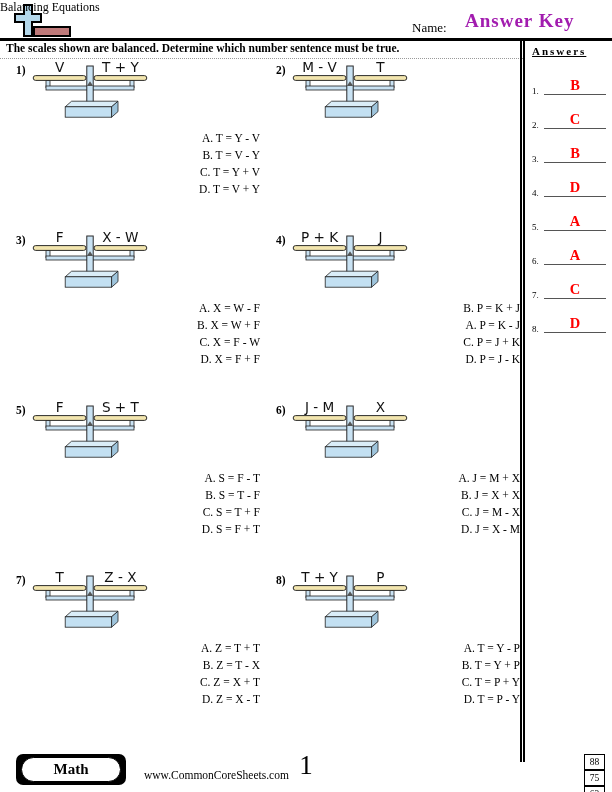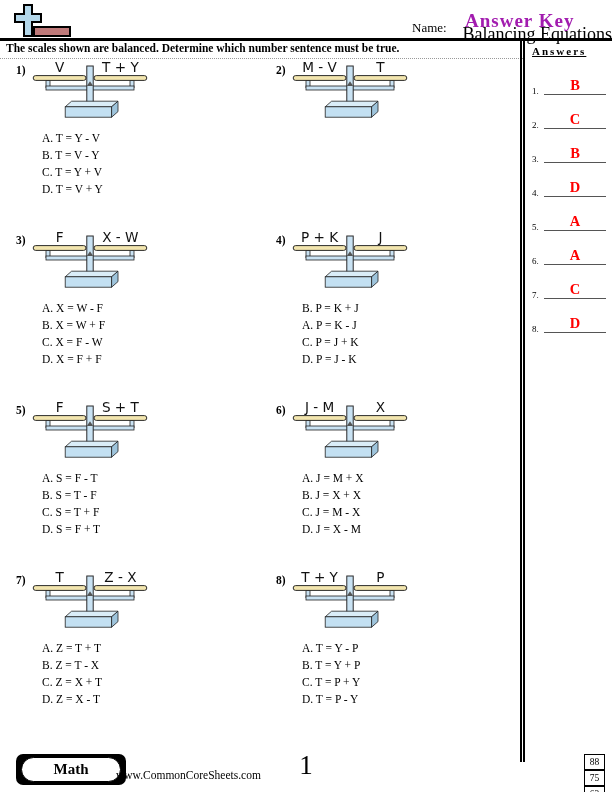--- a/index.html
+++ b/index.html
@@ -4,21 +4,21 @@
 <style>
   html,body { margin:0; padding:0; }
   body {
     width:612px; height:792px; position:relative; background:#ffffff;
     font-family:"Liberation Serif", serif; color:#000; overflow:hidden;
   }
 
   
   .header { position:absolute; top:0; left:0; width:612px; height:38px; border-bottom:3px solid #000; }
   .logo { position:absolute; left:12px; top:3px; width:64px; height:35px; }
-  .page-title { position:absolute; left:0; right:0; top:24px; text-align:right; font-size:18px; }
+  .page-title { position:absolute; left:0; right:0; top:0; text-align:left; font-size:12px; }
   .name-label { position:absolute; left:412px; top:20px; font-size:13px; }
   .name-value { position:absolute; left:465px; top:10px; font-size:19px; font-weight:bold; color:#a21caf; letter-spacing:1px; }
 
   
   .instruction {
     position:absolute; top:41px; left:0; width:519px; height:16px;
     font-weight:bold; font-size:11.5px; padding:1px 0 0 6px;
     border-bottom:1px dotted #999;
   }
 
@@ -42,33 +42,33 @@
 
   
   .problems {
     position:absolute; top:58px; left:0; width:520px; height:680px;
     display:grid; grid-template-columns:260px 260px; grid-auto-rows:170px;
   }
   .problem { padding:4px 0 0 16px; }
   .prob-head { display:flex; align-items:flex-start; }
   .pnum { font-weight:bold; font-size:11.5px; margin:2px 4px 0 0; }
   .figure svg { width:120px; height:64px; display:block; }
-  .choices { margin:4px 0 0 26px; }
+  .choices { margin:4px 0 0 26px;text-align:right; }
   .choice { font-size:11.5px; line-height:17px; white-space:pre; }
 
   .pan-label { font-family:"DejaVu Sans", sans-serif; font-size:17px; fill:#111; }
 
   
   .math-box { position:absolute; left:16px; top:754px; width:110px; height:31px; background:#000; border-radius:7px; }
   .math-pill {
     position:absolute; left:5px; right:5px; top:3px; bottom:3px; background:#fff;
     border:1.5px solid #000; border-radius:999px; text-align:center;
     font-weight:bold; font-size:15px; line-height:22px;
   }
-  .website { position:absolute; left:116px; top:769px; font-size:11.5px; }
+  .website { position:absolute; left:144px; top:769px; font-size:11.5px; }
   .page-number { position:absolute; left:0; right:0; top:750px; text-align:center; font-size:27px; }
   .score { position:absolute; right:7px; top:754px; display:flex; align-items:flex-end; }
   .score-label { font-size:9px; margin-right:6px; }
   .score-cells { display:flex;flex-direction:column; }
   .score-cell {
     width:19px; height:14px; border:1px solid #000; margin-left:-1px;
     font-size:9.5px; display:flex; align-items:center; justify-content:center; background:#fff;
   }
   .score-cell.hl { background:#c6dcf1; }
 </style>

